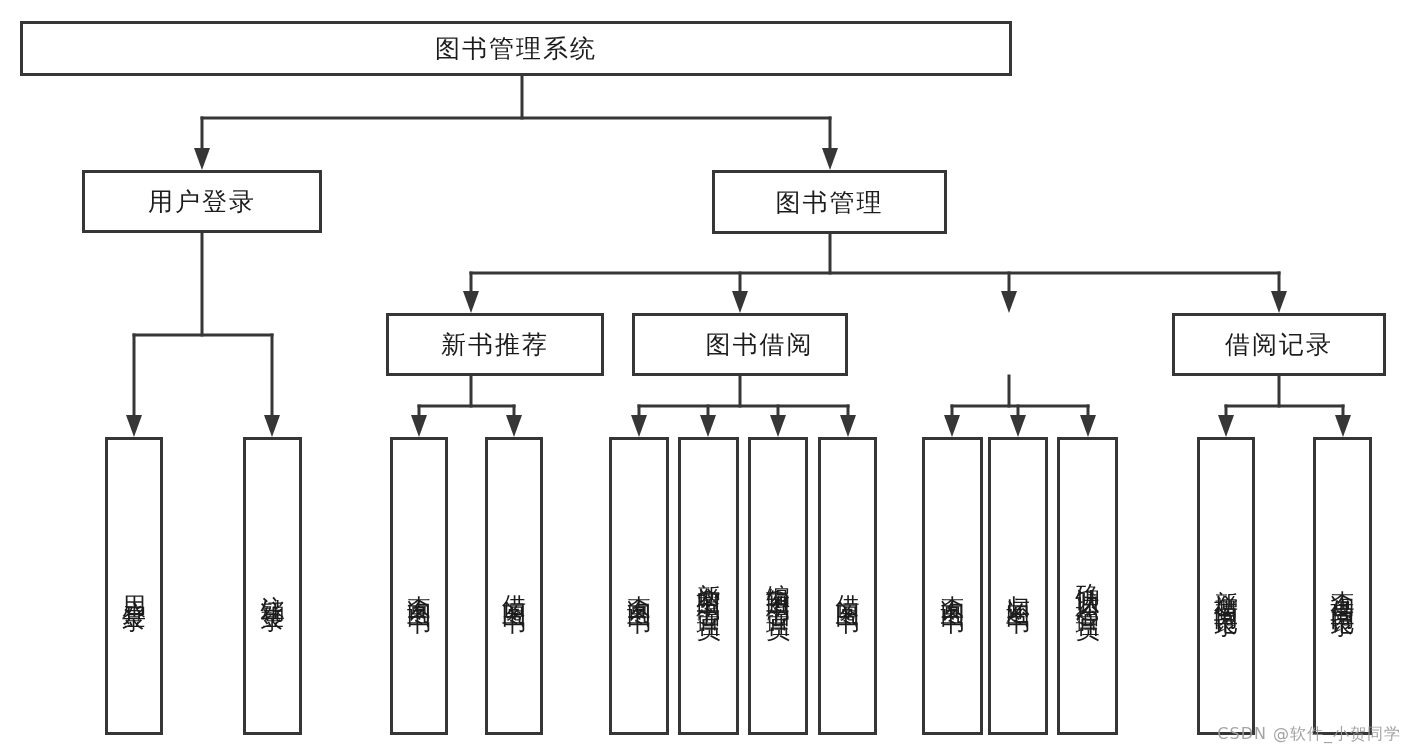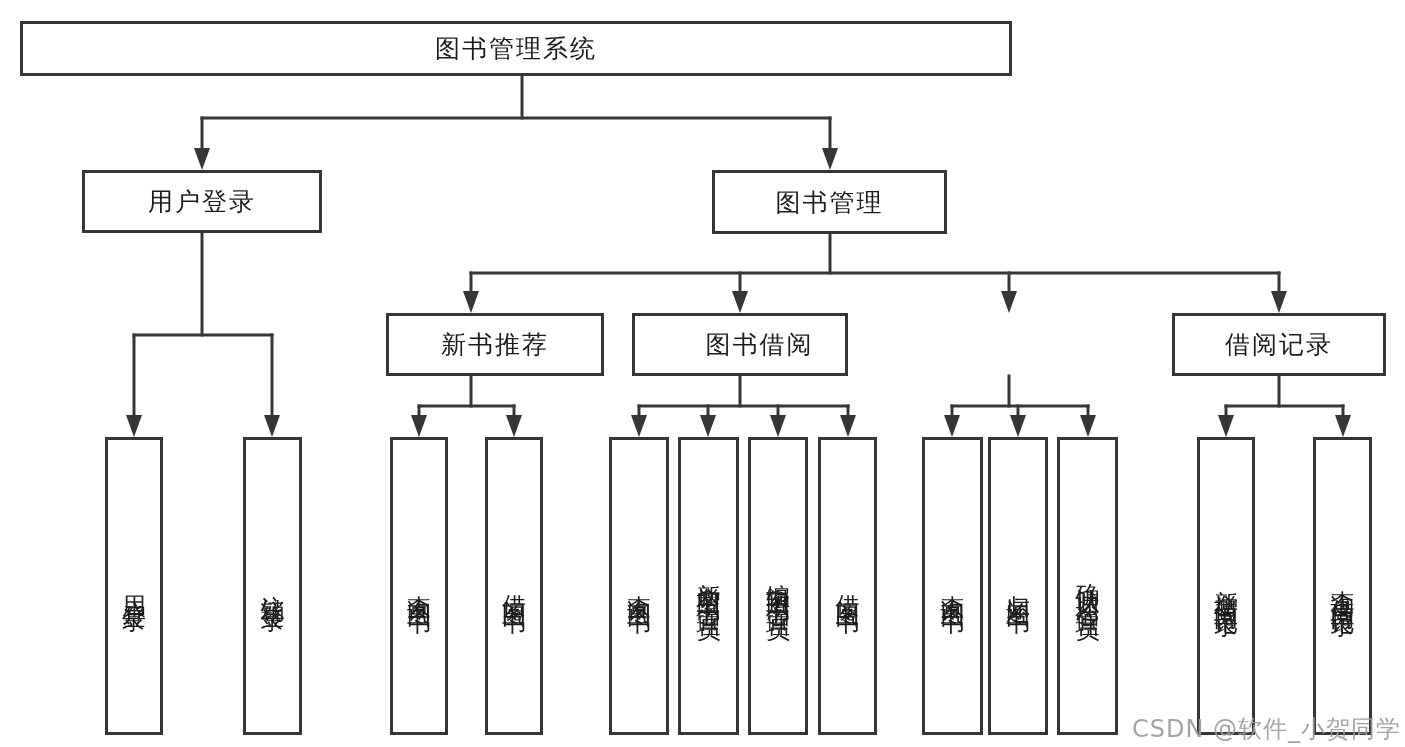--- a/index.html
+++ b/index.html
@@ -63,21 +63,21 @@
   #l-cb-query    { left: 922px;  width: 61px; }
   #l-cb-return   { left: 988px;  width: 60px; }
   #l-cb-confirm  { left: 1057px; width: 61px; }
   #l-br-add      { left: 1197px; width: 58px; }
   #l-br-query    { left: 1313px; width: 59px; }
   #watermark {
     position: absolute;
     right: 4px;
     bottom: 2px;
     z-index: 3;
-    font-size: 24px;
+    font-size: 16px;
     color: #9c9c9c;
     letter-spacing: 1px;
     opacity: 0.92;
   }
   .wire { stroke: #363636; stroke-width: 3; fill: none; stroke-linecap: square; }
   .head { fill: #363636; stroke: none; }
 </style>
 </head>
 <body>
 

